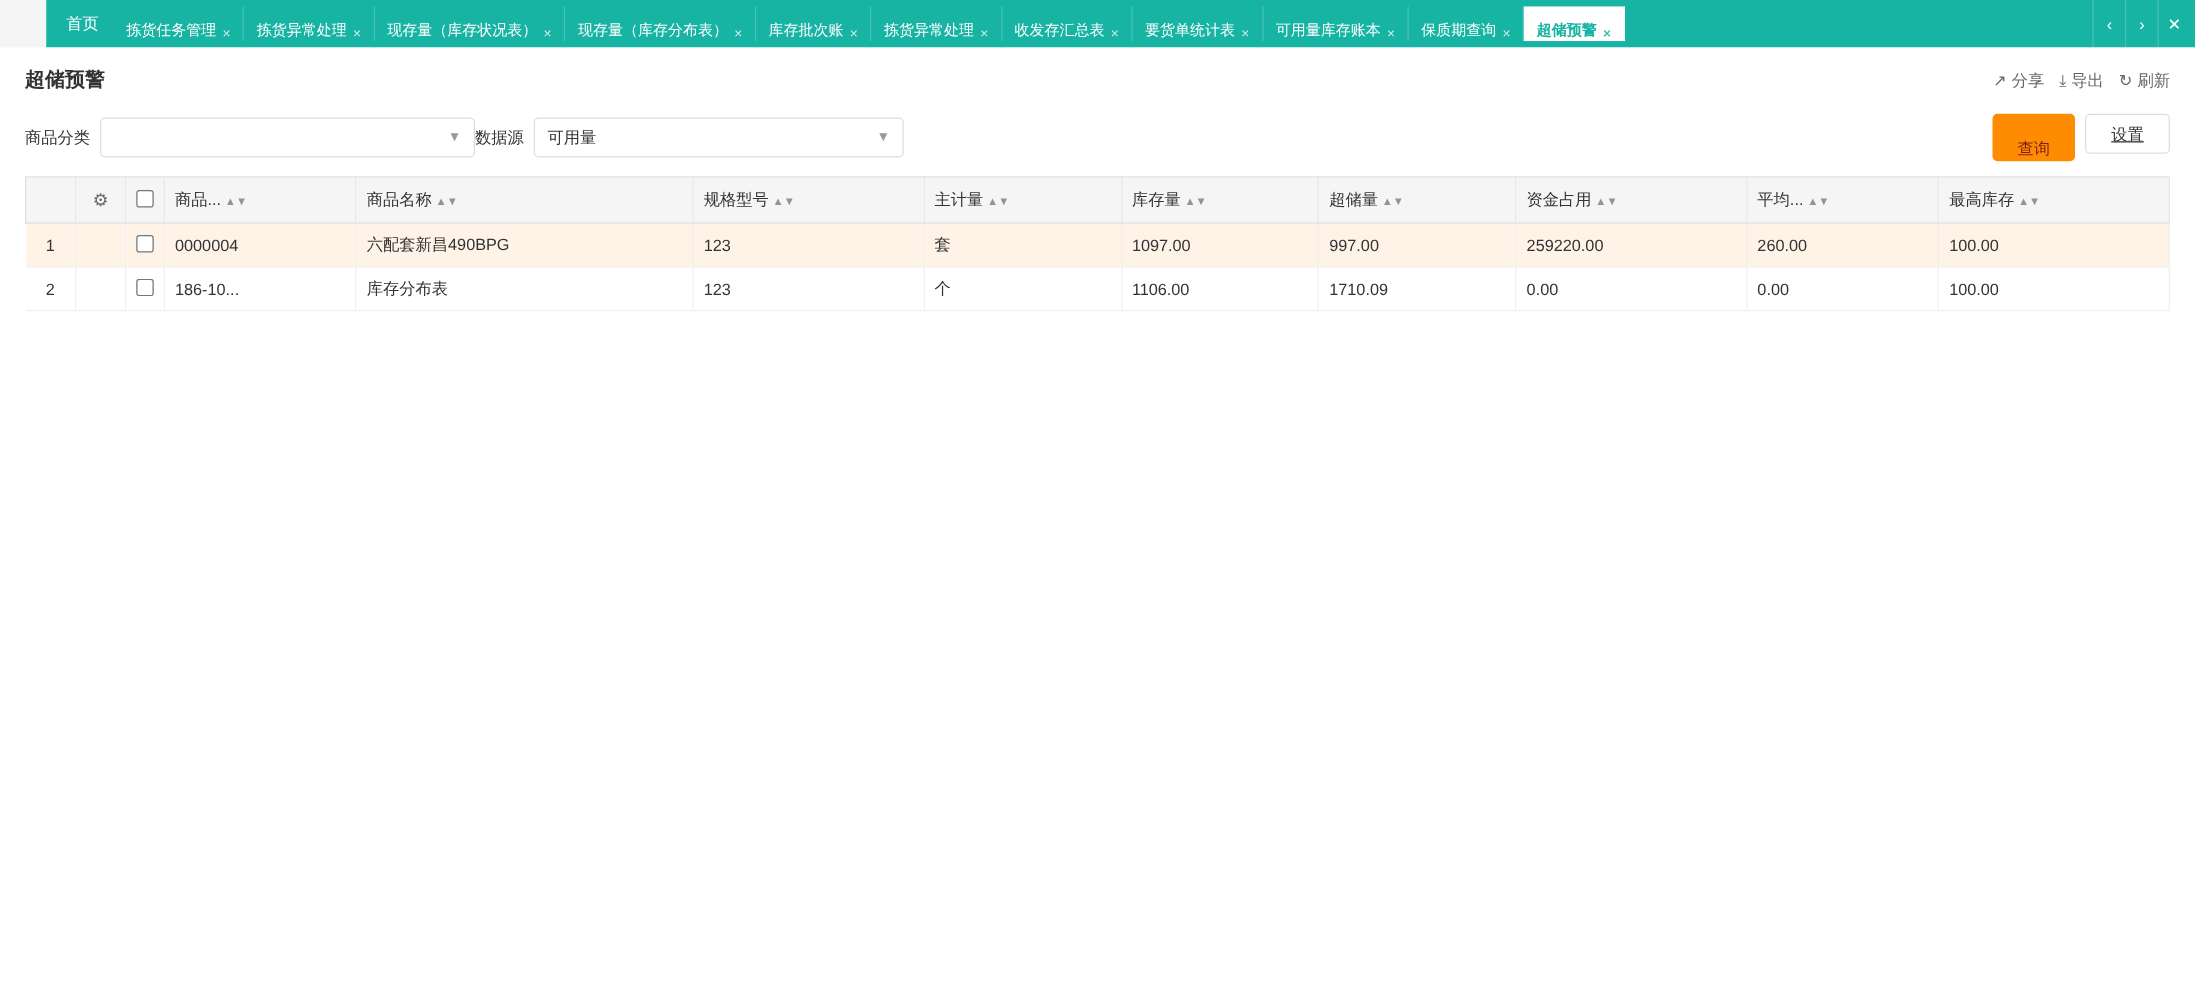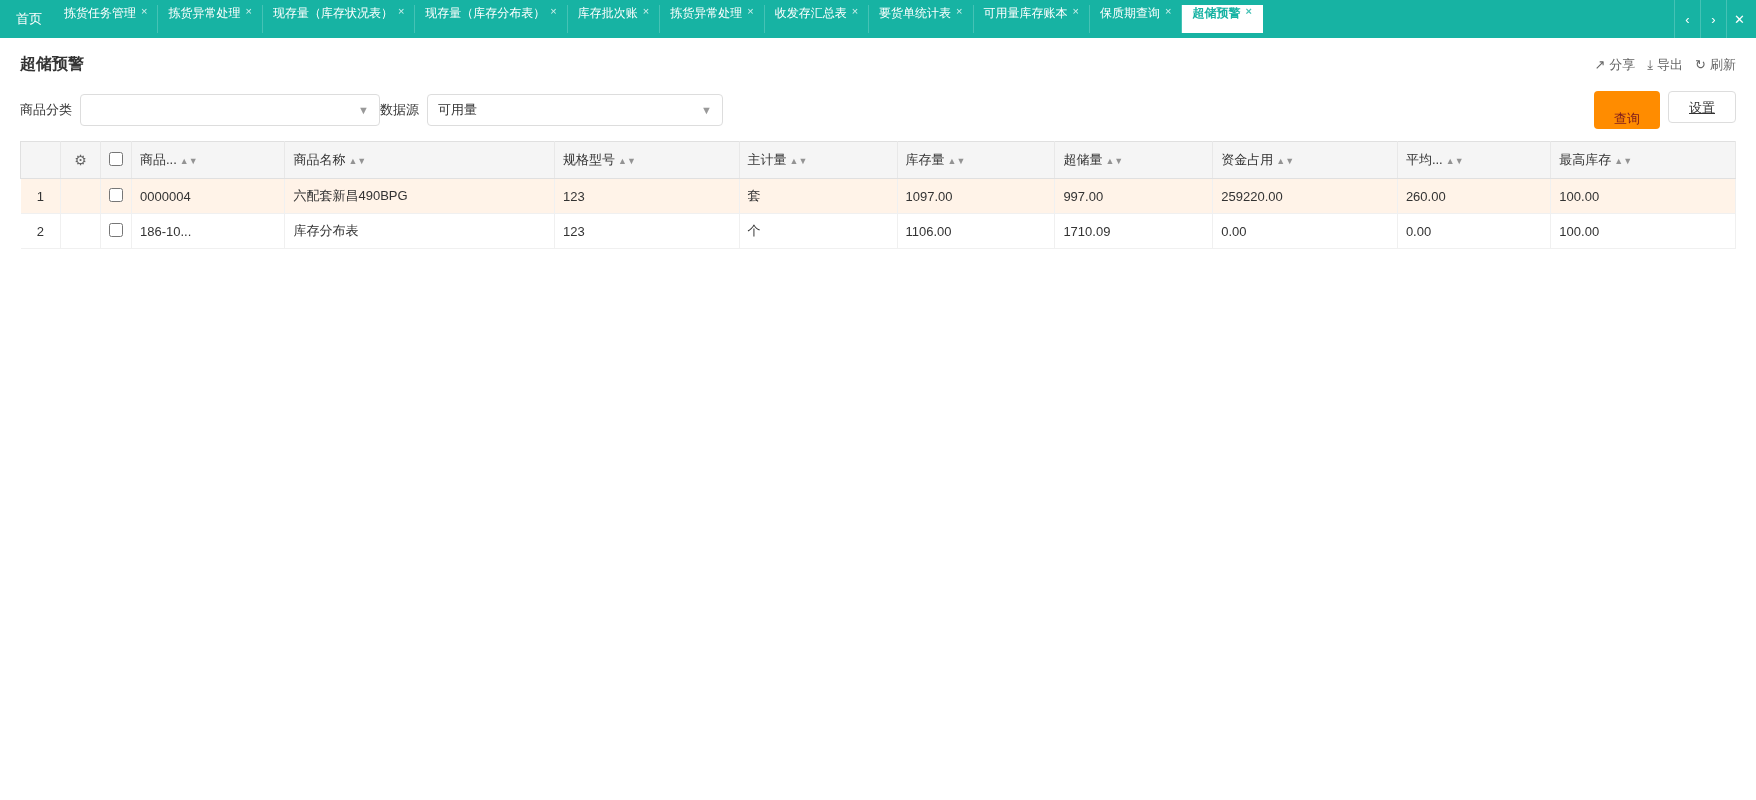--- a/index.html
+++ b/index.html
@@ -6,24 +6,25 @@
     body { font-family: 'Microsoft YaHei', Arial, sans-serif; font-size: 13px; background: #f5f5f5; color: #333; }
 
     
     .top-nav {
       display: flex;
       align-items: center;
       background: #17b3a3;
       height: 38px;
       padding: 0 4px;
       overflow: hidden;
+      margin-left: 37px;
     }
     .nav-tab {
       display: flex;
-      align-items: flex-start;
+      align-items: flex-end;
       padding: 0 10px;
       height: 28px;
       color: #fff;
       font-size: 12px;
       white-space: nowrap;
       cursor: pointer;
       border-right: 1px solid rgba(255,255,255,0.2);
       flex-shrink: 0;
     }
     .nav-tab.active { background: #fff; color: #17b3a3; font-weight: bold; }

